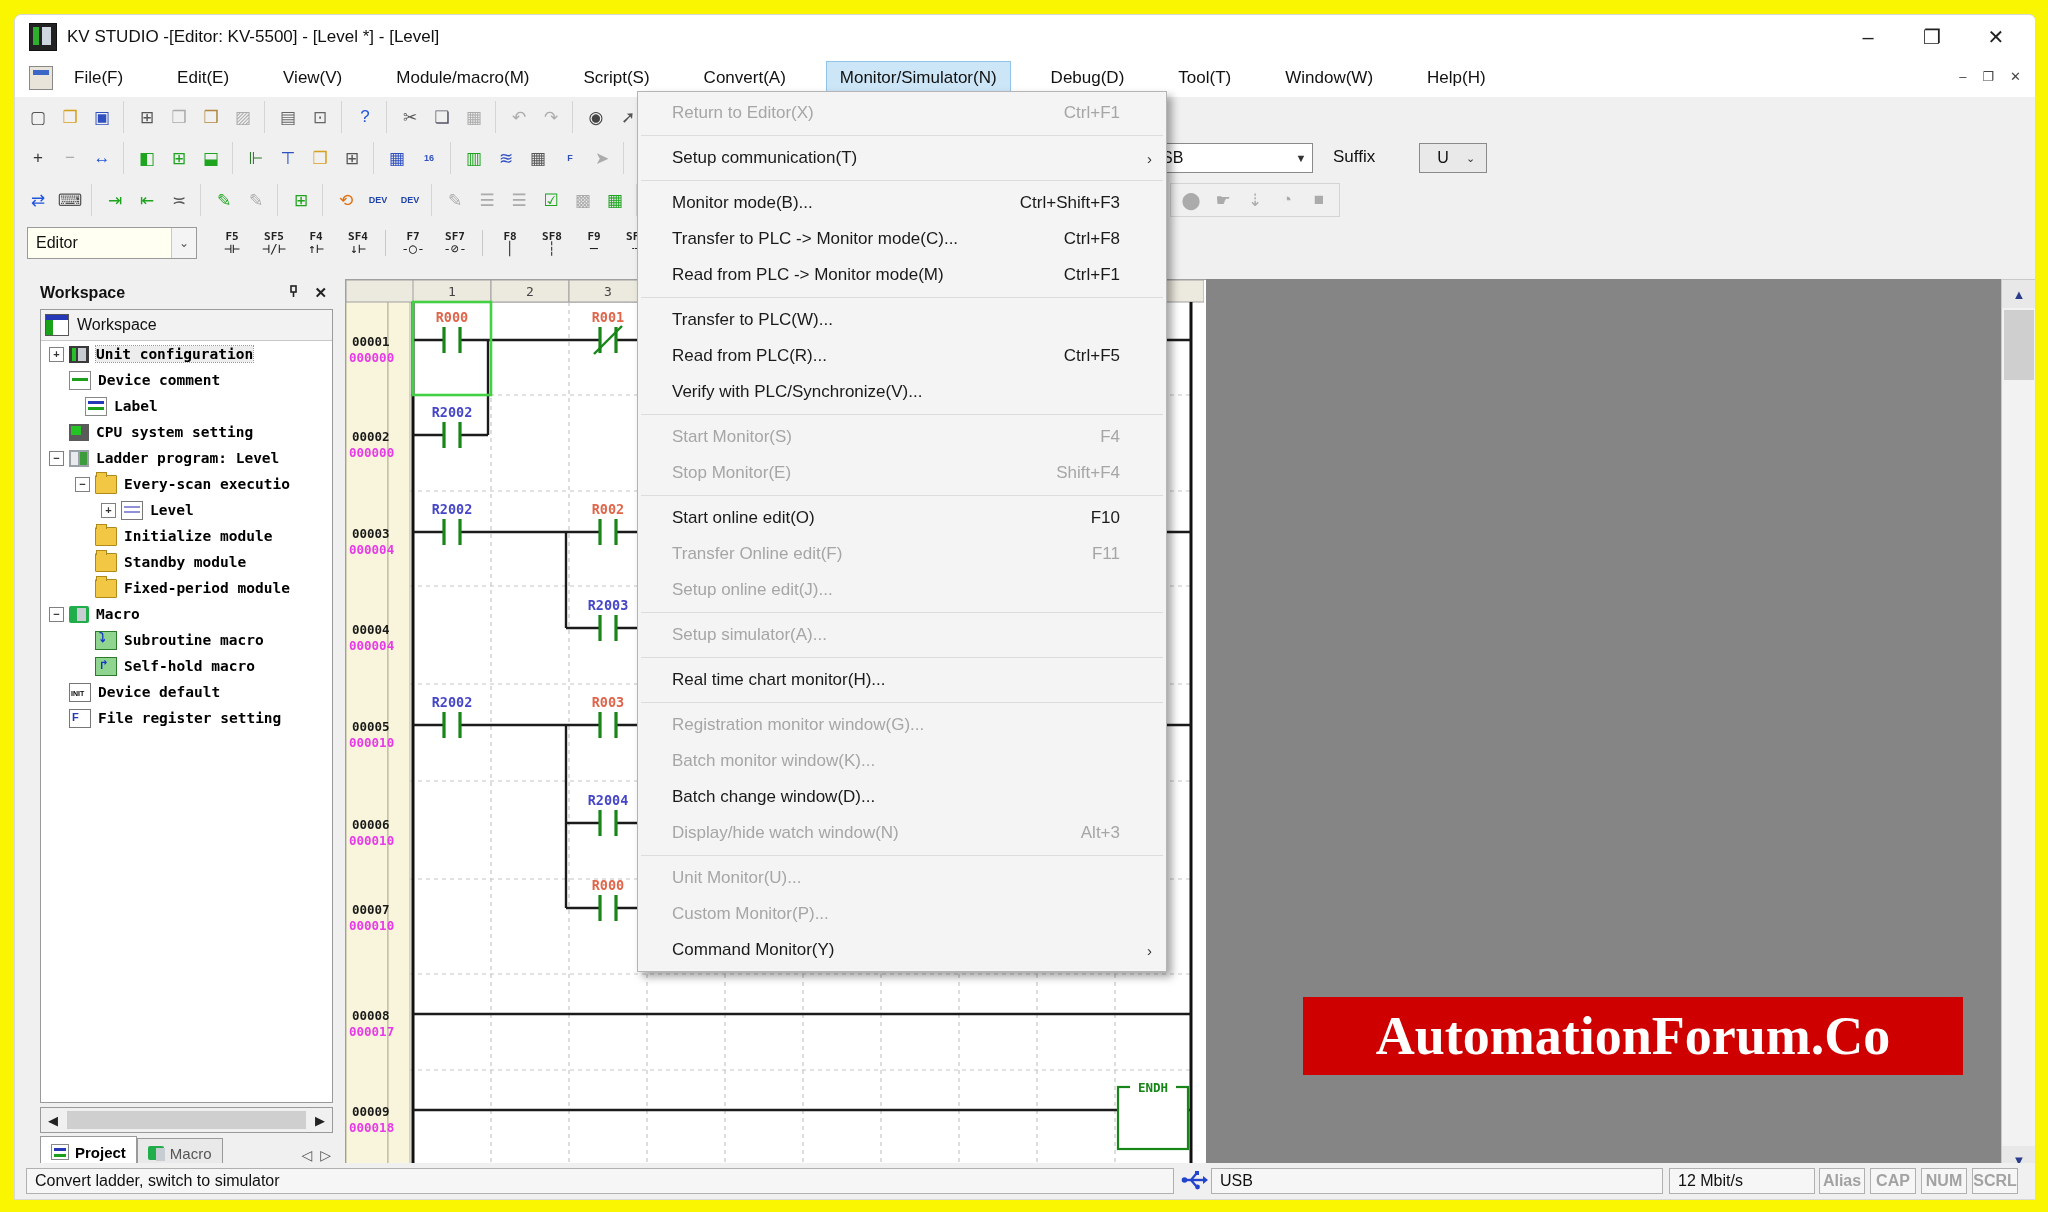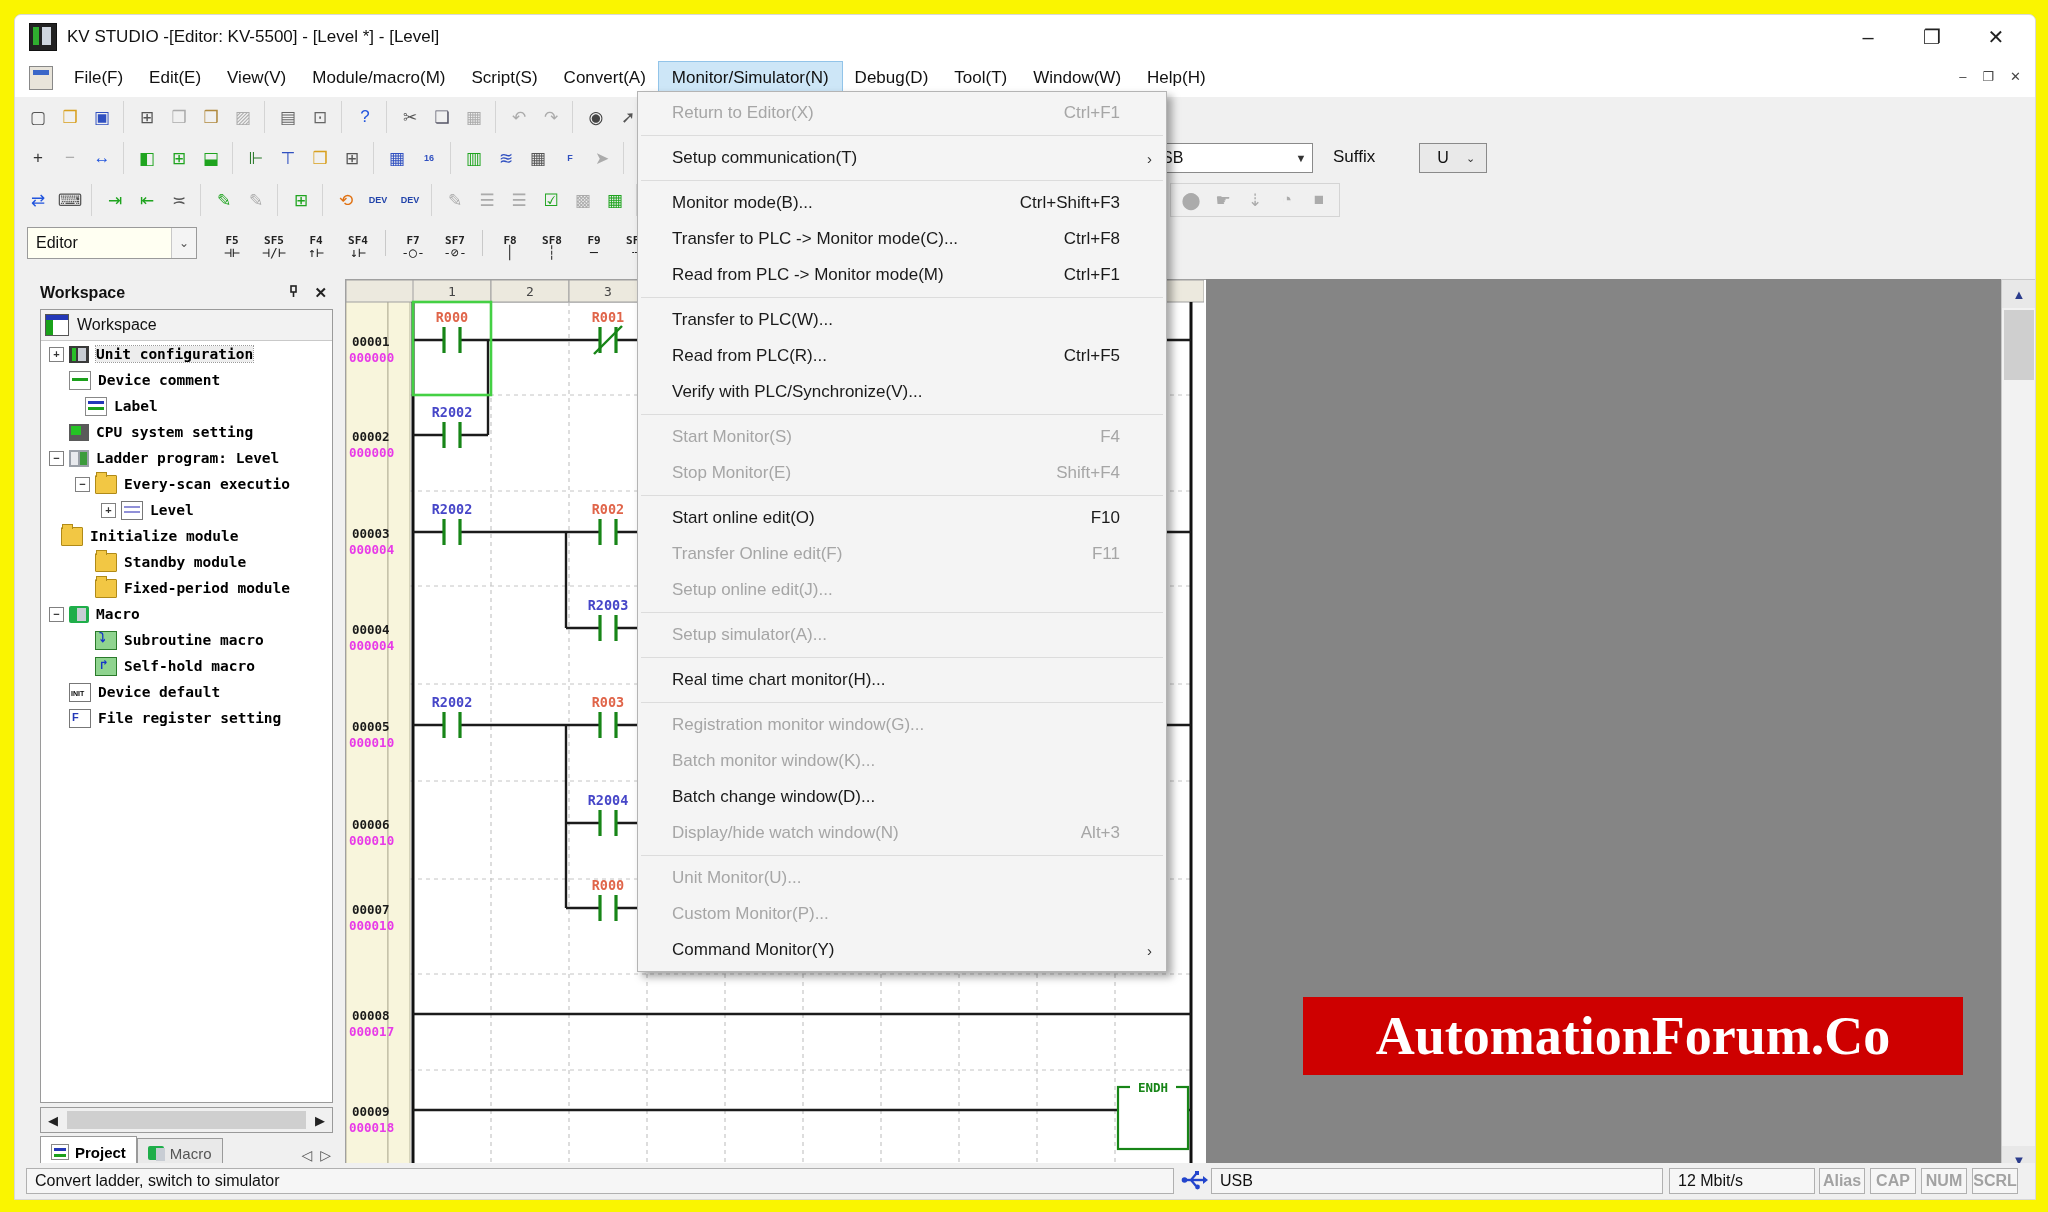--- a/index.html
+++ b/index.html
@@ -23,21 +23,21 @@
   
   .toolbar{position:absolute;left:0;width:100%;background:#F0F0F0;display:flex;align-items:center;}
   .tb-group{display:flex;align-items:center;padding:0 5px;border-right:1px solid #d4d4d4;margin-left:2px;}
   .tbtn{width:30px;height:30px;display:flex;align-items:center;justify-content:center;font-size:17px;border:1px solid transparent;}
   .tbtn.small-label{font-size:9px;font-weight:bold;}
   .tbtn.disabled{color:#ababab !important;}
   
   .combo{display:flex;align-items:center;border:1px solid #9a9a9a;background:#FFFFF2;height:30px;}
   .combo .val{flex:1;padding:0 8px;font-size:16px;color:#111;}
   .combo .arrow{width:24px;height:100%;display:flex;align-items:center;justify-content:center;color:#555;font-size:12px;border-left:1px solid #c8c8c8;background:#f4f4f4;}
-  .instr-btn{width:42px;height:34px;display:flex;flex-direction:column;align-items:center;justify-content:flex-end;font-family:"DejaVu Sans Mono",monospace;color:#222;}
+  .instr-btn{width:42px;height:34px;display:flex;flex-direction:column;align-items:center;justify-content:center;font-family:"DejaVu Sans Mono",monospace;color:#222;}
   .instr-btn .k{font-size:11px;line-height:11px;font-weight:bold;}
   .instr-btn .s{font-size:13px;line-height:14px;}
   .instr-sep{width:1px;height:26px;background:#c9c9c9;margin:0 6px;}
   
   .ws-panel{position:absolute;left:25px;top:264px;width:293px;height:896px;}
   .ws-title{height:28px;display:flex;align-items:center;font-size:16px;font-weight:bold;color:#111;}
   .ws-title .lbl{flex:1;}
   .ws-icons{display:flex;gap:14px;padding-right:6px;color:#222;font-size:15px;}
   .ws-box{position:absolute;left:0;top:30px;width:291px;height:792px;background:#FFFFFF;border:1px solid #9a9a9a;}
   .ws-sub{height:30px;background:#F2F2F2;border-bottom:1px solid #c9c9c9;display:flex;align-items:center;font-size:16px;color:#111;}
@@ -120,21 +120,21 @@
       <div class="title-text">KV STUDIO -[Editor: KV-5500] - [Level *] - [Level]</div>
       <div class="caption-btns">
         <div class="cap-btn">–</div>
         <div class="cap-btn">❐</div>
         <div class="cap-btn">✕</div>
       </div>
     </div>
 
     <div class="menubar">
       <div class="mdiicon"></div>
-      <div id="menubar-items" style="display:flex;">
+      <div id="menubar-items" style="display:flex;gap:28px;">
           <div class="menu-item">File(F)</div>
           <div class="menu-item">Edit(E)</div>
           <div class="menu-item">View(V)</div>
           <div class="menu-item">Module/macro(M)</div>
           <div class="menu-item">Script(S)</div>
           <div class="menu-item">Convert(A)</div>
           <div class="menu-item active">Monitor/Simulator(N)</div>
           <div class="menu-item">Debug(D)</div>
           <div class="menu-item">Tool(T)</div>
           <div class="menu-item">Window(W)</div>
@@ -354,21 +354,21 @@
             <div class="tree-row" style="padding-left: 34px;">
               <span class="exp">−</span>
               <span class="ticon i-folder"></span>
               <span class="tlabel">Every-scan executio</span>
             </div>
             <div class="tree-row" style="padding-left: 60px;">
               <span class="exp">+</span>
               <span class="ticon i-grid"></span>
               <span class="tlabel">Level</span>
             </div>
-            <div class="tree-row" style="">
+            <div class="tree-row" style="padding-left: 34px;">
               <span class="exp none"></span>
               <span class="ticon i-folder"></span>
               <span class="tlabel">Initialize module</span>
             </div>
             <div class="tree-row" style="padding-left: 34px;">
               <span class="exp none"></span>
               <span class="ticon i-folder"></span>
               <span class="tlabel">Standby module</span>
             </div>
             <div class="tree-row" style="padding-left: 34px;">

